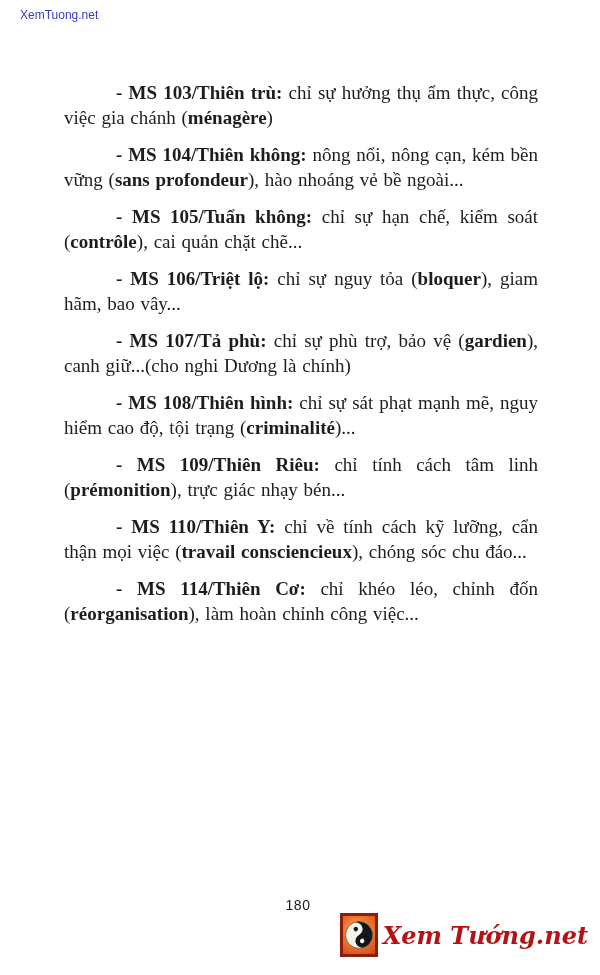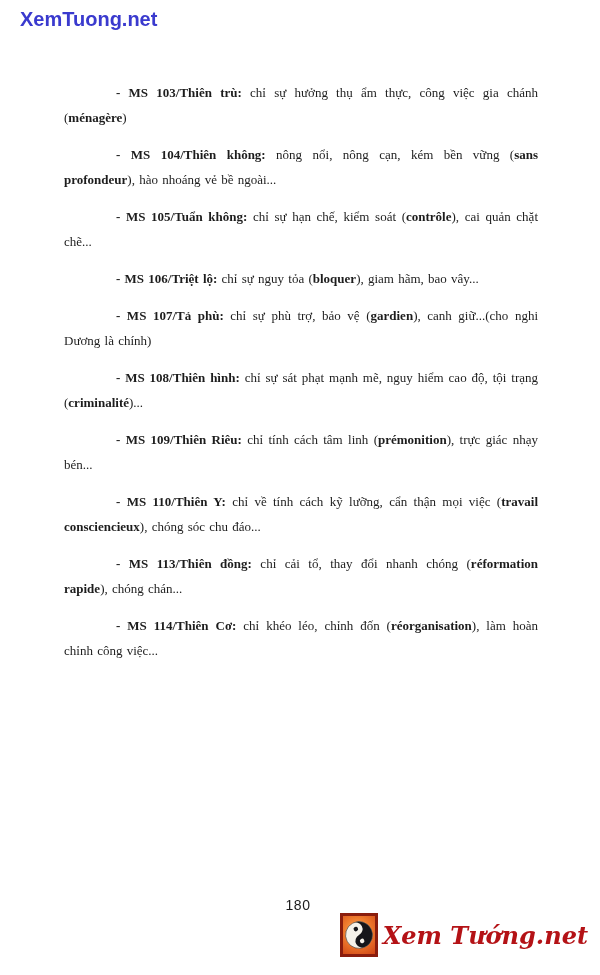--- a/index.html
+++ b/index.html
@@ -11,32 +11,32 @@
   body{
     width:600px;height:975px;
     background:#ffffff;
     position:relative;
     overflow:hidden;
     font-family:"Liberation Serif", serif;
   }
   .watermark-top{
     position:absolute;top:8px;left:20px;
     font-family:"Liberation Sans", sans-serif;
-    font-weight:700;font-size:20px;
+    font-weight:400;font-size:12px;
     color:var(--wm-blue);
     text-decoration:none;
     cursor:pointer;
     text-align:center;
   }
   .content{
     position:absolute;top:80px;left:64px;width:474px;
   }
   .para{
     margin:0 0 12px 0;
-    font-size:13px;
+    font-size:19px;
     line-height:25px;
     text-align:justify;
     text-indent:52px;
     color:var(--body-text);
     word-spacing:1px;
   }
   .para .b{font-weight:700;}
   .page-number{
     position:absolute;top:897px;left:0;width:596px;
     text-align:center;
@@ -75,21 +75,20 @@
 
 <div class="content">
     <p class="para"><span class="b">- MS 103/Thiên trù:</span><span> chỉ sự hưởng thụ ẩm thực, công việc gia chánh (</span><span class="b">ménagère</span><span>)</span></p>
     <p class="para"><span class="b">- MS 104/Thiên không:</span><span> nông nổi, nông cạn, kém bền vững (</span><span class="b">sans profondeur</span><span>), hào nhoáng vẻ bề ngoài...</span></p>
     <p class="para"><span class="b">- MS 105/Tuẩn không:</span><span> chỉ sự hạn chế, kiểm soát (</span><span class="b">contrôle</span><span>), cai quản chặt chẽ...</span></p>
     <p class="para"><span class="b">- MS 106/Triệt lộ:</span><span> chỉ sự nguy tỏa (</span><span class="b">bloquer</span><span>), giam hãm, bao vây...</span></p>
     <p class="para"><span class="b">- MS 107/Tả phù:</span><span> chỉ sự phù trợ, bảo vệ (</span><span class="b">gardien</span><span>), canh giữ...(cho nghi Dương là chính)</span></p>
     <p class="para"><span class="b">- MS 108/Thiên hình:</span><span> chỉ sự sát phạt mạnh mẽ, nguy hiểm cao độ, tội trạng (</span><span class="b">criminalité</span><span>)...</span></p>
     <p class="para"><span class="b">- MS 109/Thiên Riêu:</span><span> chỉ tính cách tâm linh (</span><span class="b">prémonition</span><span>), trực giác nhạy bén...</span></p>
     <p class="para"><span class="b">- MS 110/Thiên Y:</span><span> chỉ về tính cách kỹ lưỡng, cẩn thận mọi việc (</span><span class="b">travail consciencieux</span><span>), chóng sóc chu đáo...</span></p>
-    <p class="para"><span class="b">- MS 113/Thiên đồng:</span><span> chỉ cải tổ, thay đổi nhanh chóng (</span><span class="b">réformation rapide</span><span>), chóng chán...</span></p>
     <p class="para"><span class="b">- MS 114/Thiên Cơ:</span><span> chỉ khéo léo, chỉnh đốn (</span><span class="b">réorganisation</span><span>), làm hoàn chỉnh công việc...</span></p>
   </div>
 
 <div class="page-number">180</div>
 
 <div class="footer-logo">
   <span class="logo-square">
     <svg width="28" height="28" viewBox="0 0 100 100" aria-hidden="true">
       <circle cx="50" cy="50" r="48" fill="#f5f2ea"></circle>
       <path d="M50,2 a48,48 0 0 1 0,96 a24,24 0 0 1 0,-48 a24,24 0 0 0 0,-48 z" fill="#16161a"></path>

